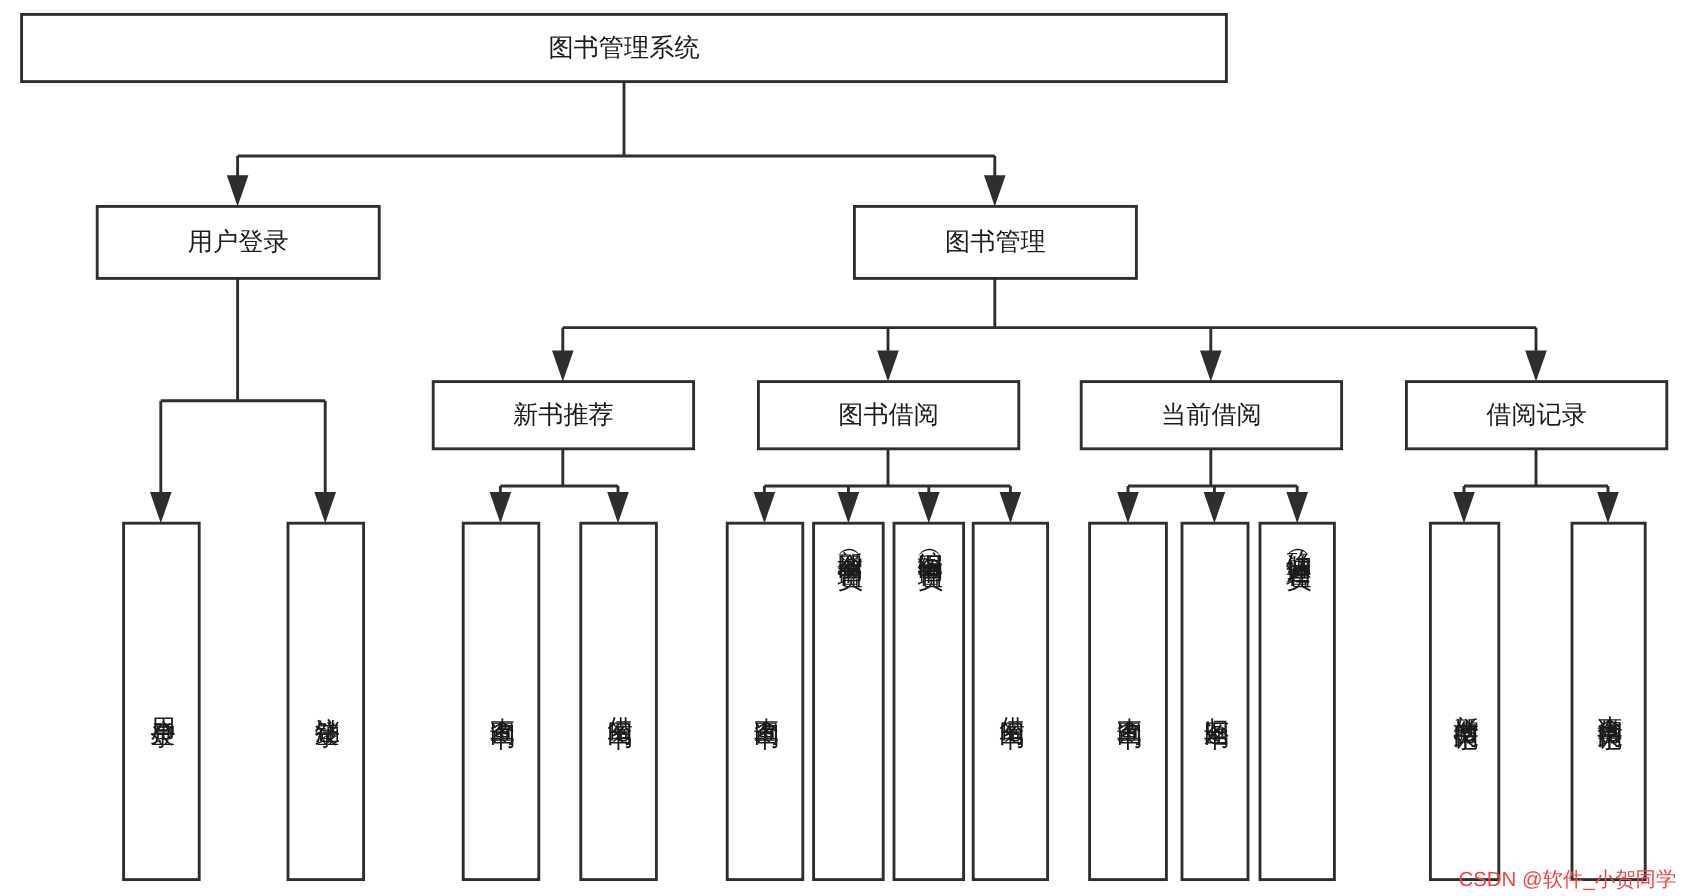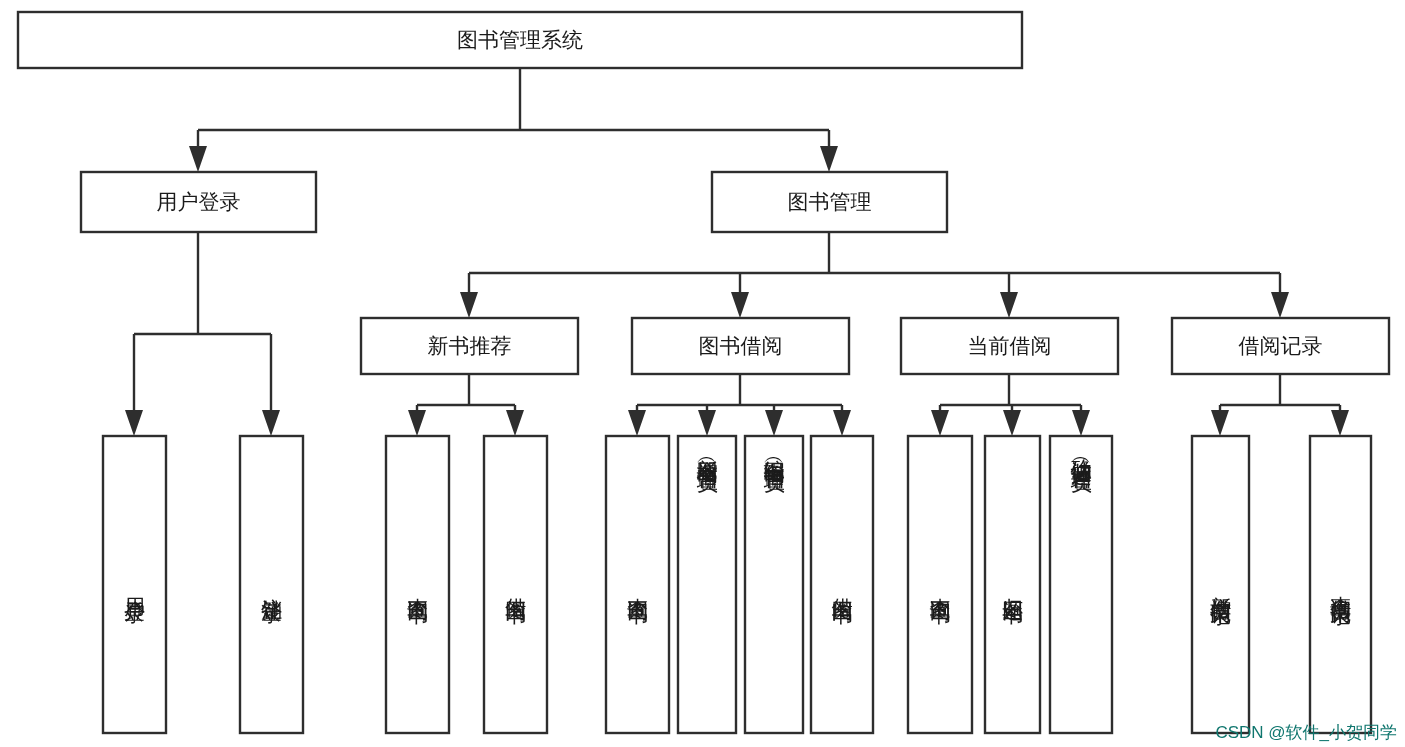--- a/index.html
+++ b/index.html
@@ -67,21 +67,21 @@
   }
   .node-label-v.align-top {
     justify-content: flex-start;
   }
   #watermark {
     position: absolute;
     right: 8px;
     bottom: 3px;
     font-family: "Liberation Sans", "DejaVu Sans", sans-serif;
     font-size: 17px;
-    color: #0f766e;
+    color: #ef4444;
     white-space: nowrap;
     user-select: none;
   }
 </style>
 </head>
 <body>
 
 <div id="diagram-root">
   <svg id="tree-svg" viewBox="0 0 1405 747" xmlns="http://www.w3.org/2000/svg">
     <g id="connectors-layer">

